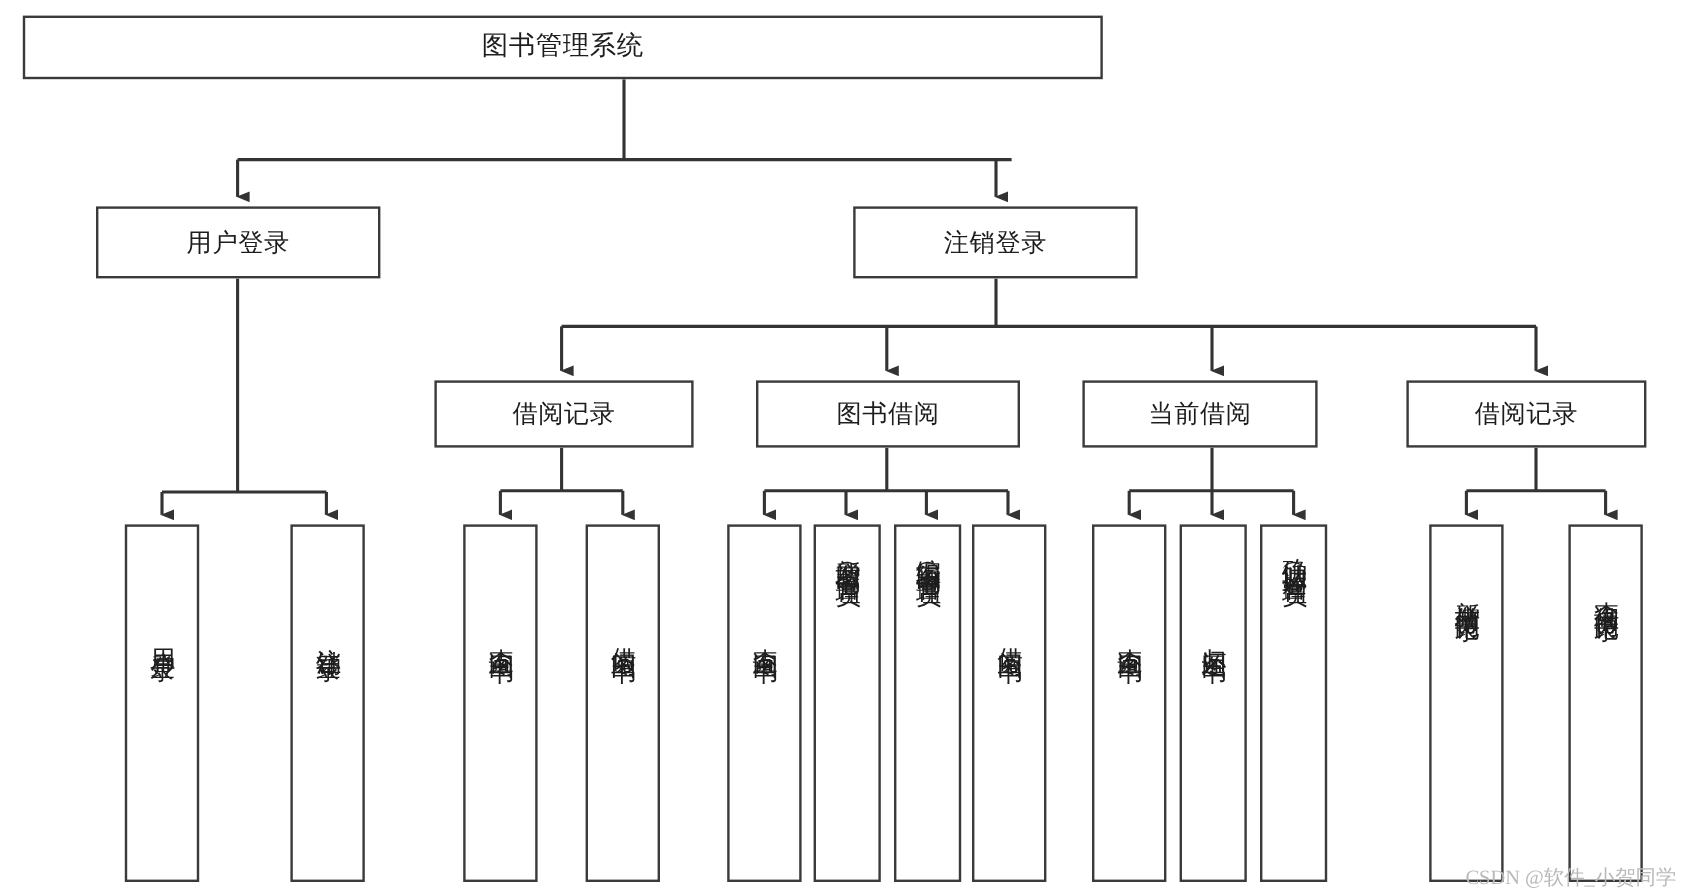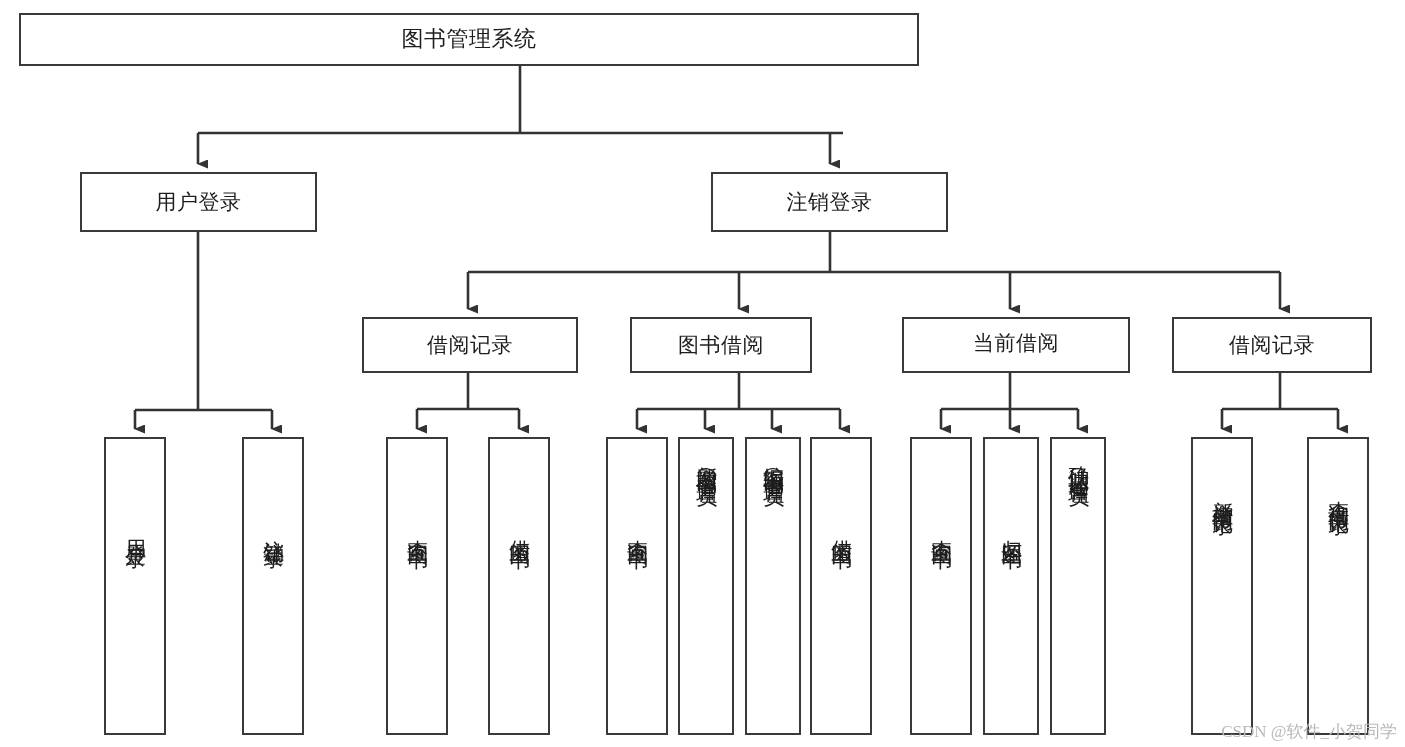--- a/index.html
+++ b/index.html
@@ -133,24 +133,24 @@
   <div class="node horiz" style="left:80px; top:172px; width:237px; height:60px;">
     <span class="node-label">用户登录</span>
   </div>
   <div class="node horiz" style="left:711px; top:172px; width:237px; height:60px;">
     <span class="node-label">注销登录</span>
   </div>
 
   <div class="node horiz" style="left:362px; top:317px; width:216px; height:56px;">
     <span class="node-label">借阅记录</span>
   </div>
-  <div class="node horiz" style="left:630px; top:317px; width:182px; height:56px;">
+  <div class="node horiz" style="left:630px; top:317px; width:220px; height:56px;">
     <span class="node-label">图书借阅</span>
   </div>
-  <div class="node horiz" style="left:902px; top:317px; width:228px; height:56px;font-family:Liberation Mono, monospace;">
+  <div class="node horiz" style="left:902px; top:317px; width:196px; height:56px;">
     <span class="node-label">当前借阅</span>
   </div>
   <div class="node horiz" style="left:1172px; top:317px; width:200px; height:56px;">
     <span class="node-label">借阅记录</span>
   </div>
 
   <div class="node vert" style="left:104px; top:437px; width:62px; height:298px; padding-top:84px;">
     <span class="node-label">用户登录</span>
   </div>
   <div class="node vert" style="left:242px; top:437px; width:62px; height:298px; padding-top:84px;">

